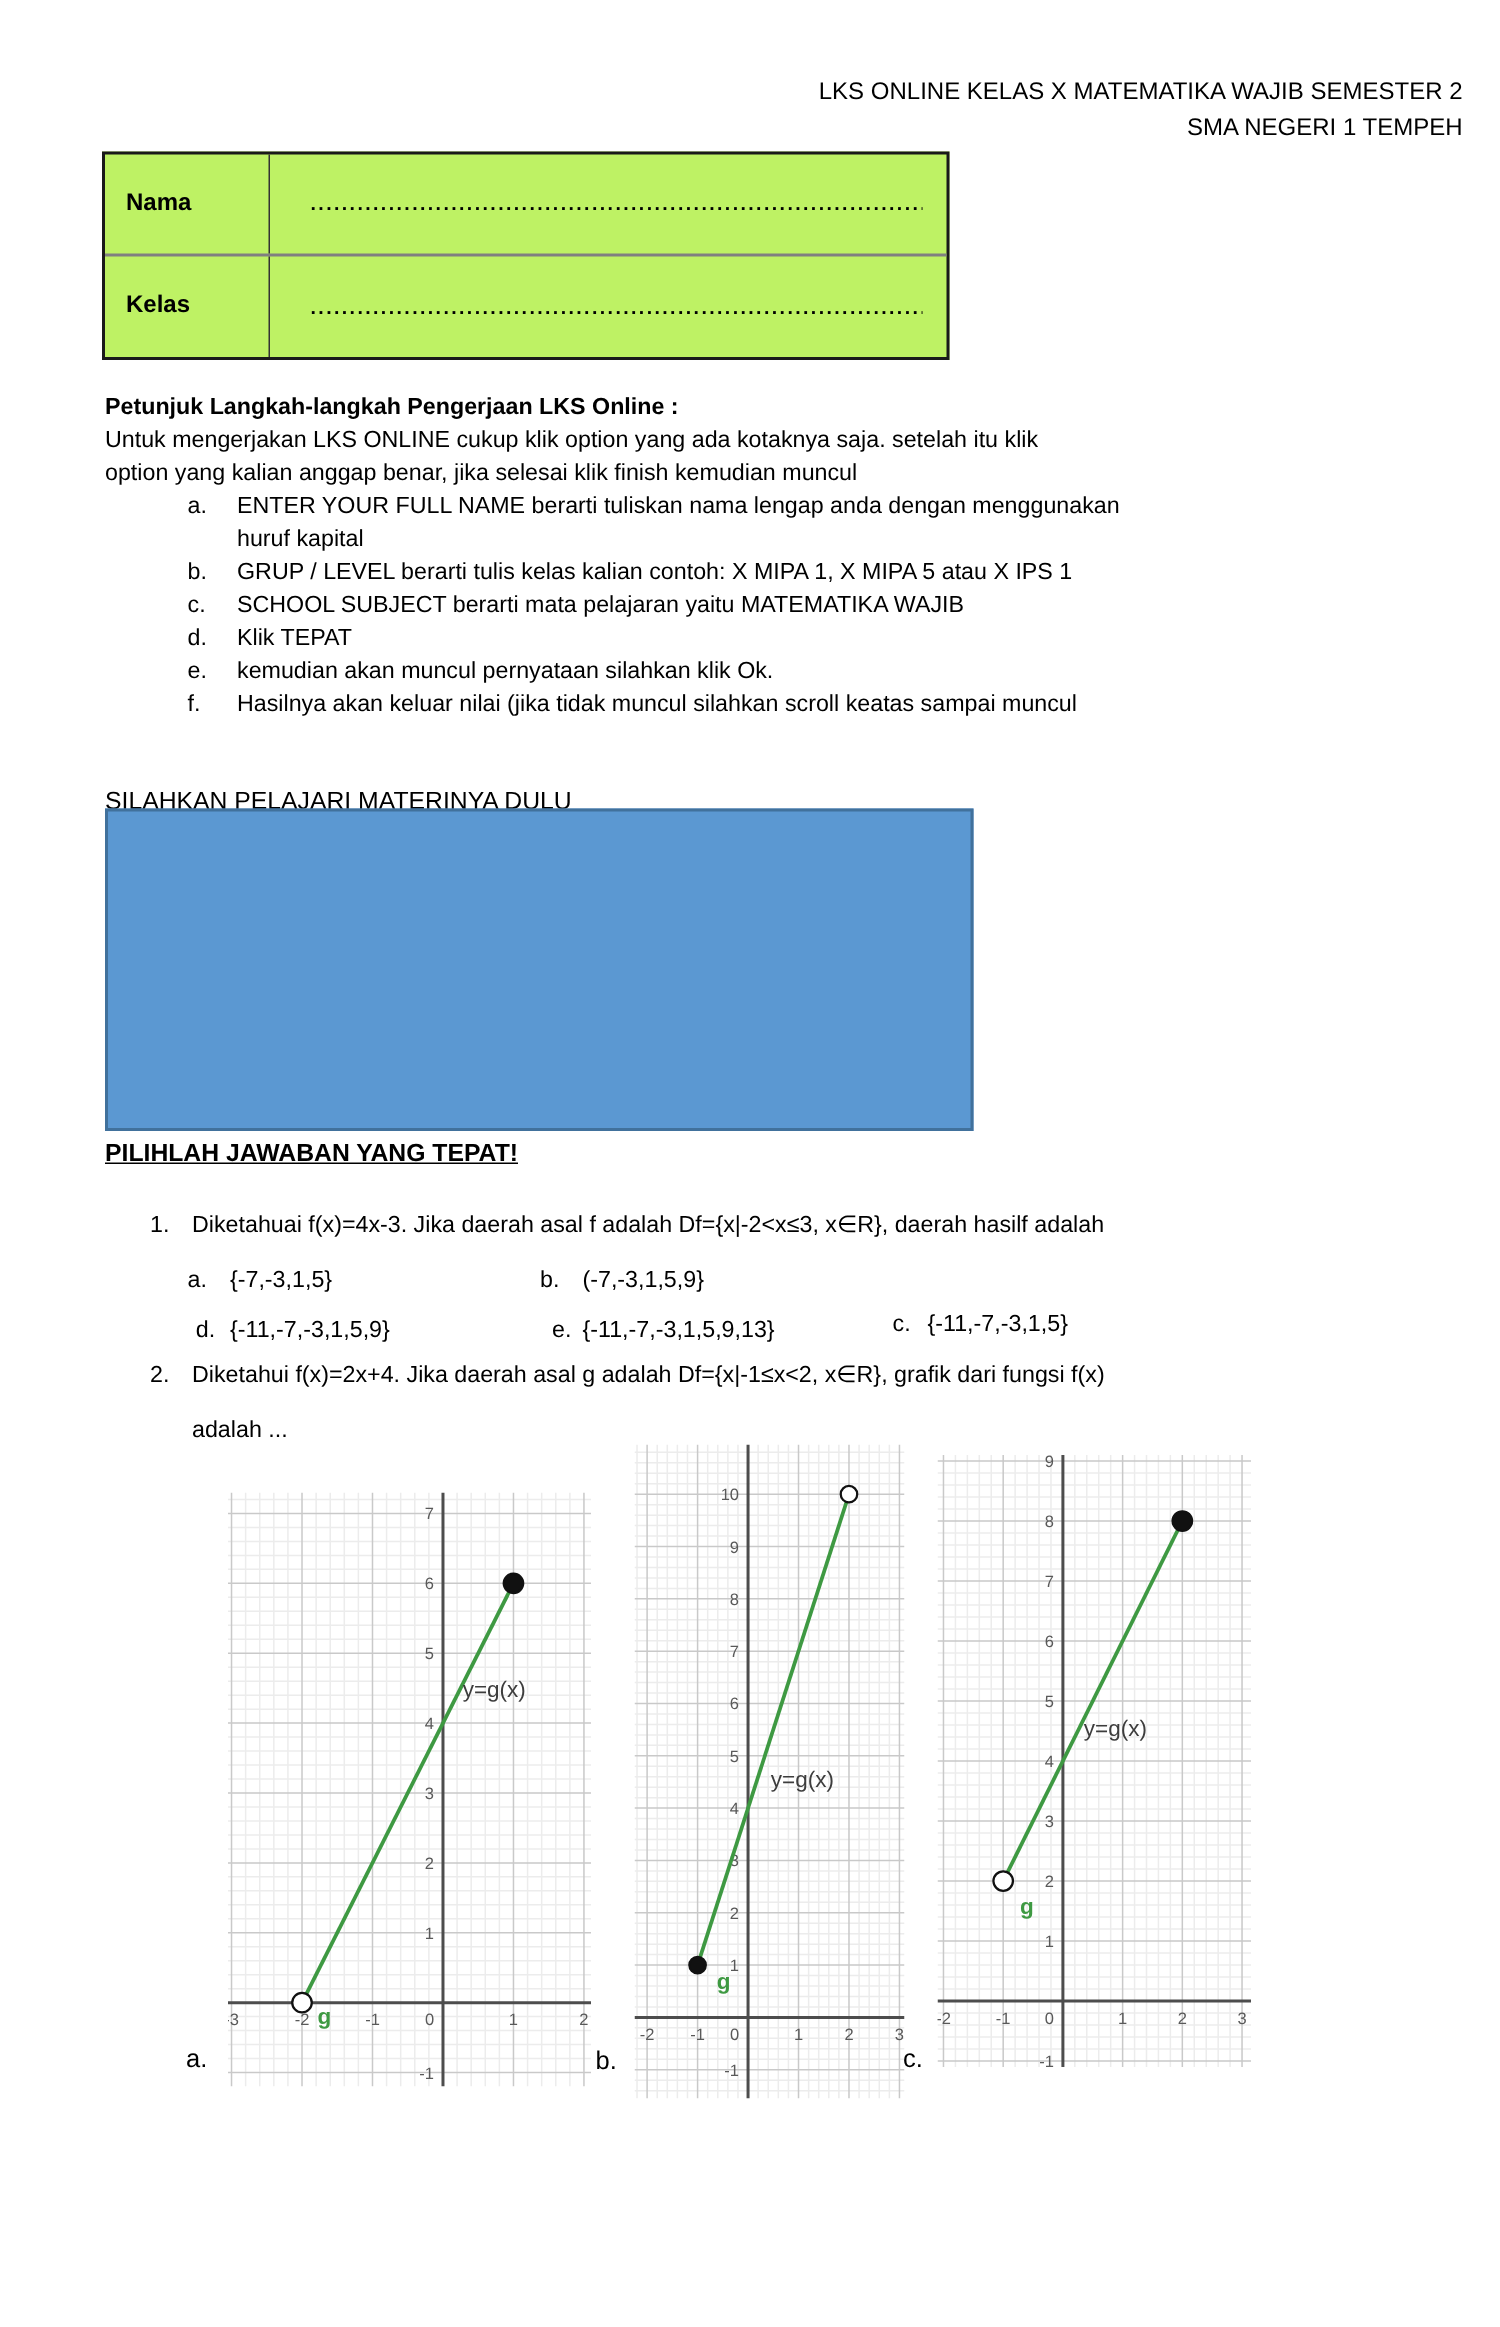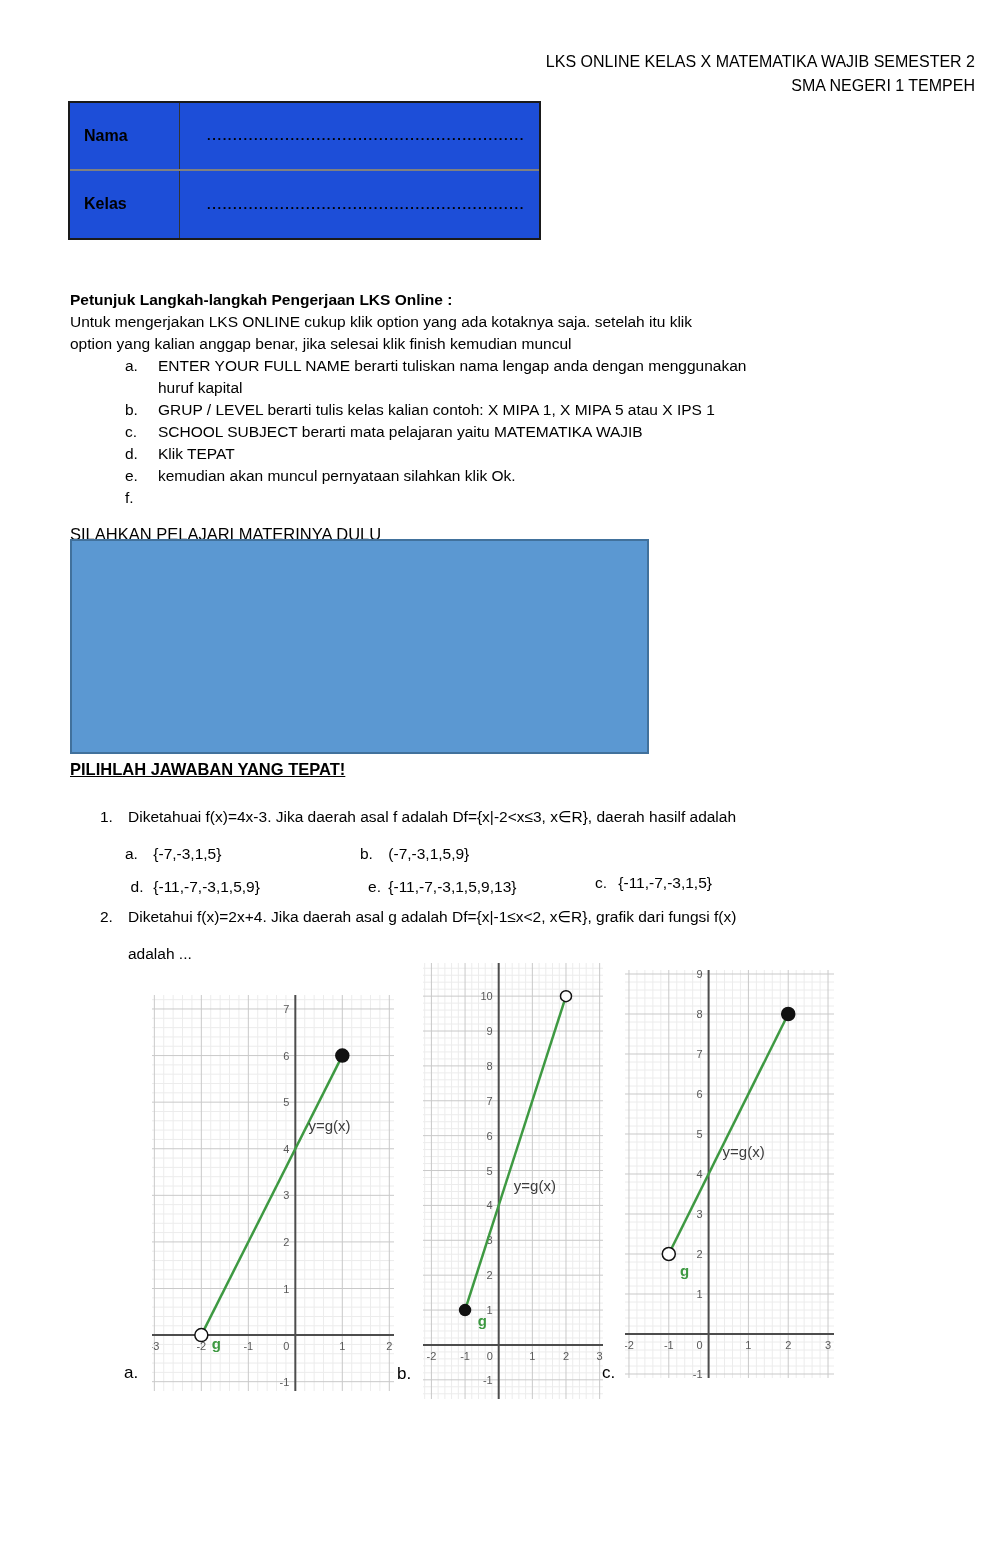--- a/index.html
+++ b/index.html
@@ -5,32 +5,32 @@
   html,body{margin:0;padding:0;background:#fff;}
   .page{position:relative;width:1000px;height:1551px;background:#ffffff;overflow:hidden;
         font-family:"Liberation Sans",sans-serif;color:#111;}
   .abs{position:absolute;}
 
   
   .title-block{left:0;top:50px;width:975px;text-align:right;font-weight:normal;
                font-size:16px;line-height:24px;color:#000;}
 
   
-  .form-table{left:68px;top:101px;width:473px;height:139px;border:2px solid #1a1a1a;
-              box-sizing:border-box;background:#1d4ed8;}
+  .form-table{left:68px;top:101px;width:565px;height:139px;border:2px solid #1a1a1a;
+              box-sizing:border-box;background:#bef264;}
   .ft-row{display:flex;height:50%;box-sizing:border-box;}
   .ft-row.first{border-bottom:2px solid #808080;}
   .ft-label{width:110px;flex:none;border-right:1.5px solid #333;display:flex;align-items:center;
             padding-left:14px;font-weight:bold;font-size:16px;box-sizing:border-box;color:#000;}
   .ft-value{flex:1;display:flex;align-items:center;padding:0 16px 0 27px;overflow:hidden;}
   .dots{font-weight:bold;font-size:13px;letter-spacing:1.6px;white-space:nowrap;
         overflow:hidden;width:100%;color:#000;}
 
   
-  .instructions{left:70px;top:261px;width:855px;font-size:15.5px;line-height:22px;color:#000;margin-top:28px;}
+  .instructions{left:70px;top:261px;width:855px;font-size:15.5px;line-height:22px;color:#000;}
   .instr-heading{font-weight:bold;}
   .instr-list{margin-left:55px;}
   .ilitem{display:flex;}
   .iltr{width:33px;flex:none;}
   .iltxt{flex:1;}
   .study-heading{left:70px;top:505px;font-weight:normal;font-size:16.5px;color:#000;margin-top:20px;}
 
   
   .material-box{left:70px;top:539px;width:579px;height:215px;box-sizing:border-box;
                 background:#5b98d2;border:2px solid #41719c;}
@@ -112,21 +112,21 @@
         <span class="iltr">d.</span>
         <span class="iltxt">Klik TEPAT</span>
       </div>
       <div class="ilitem">
         <span class="iltr">e.</span>
         <span class="iltxt">kemudian akan muncul pernyataan silahkan klik Ok.</span>
       </div>
       <div class="ilitem">
         <span class="iltr">f.</span>
         <span class="iltxt">
-          <br>
+          <span>Hasilnya akan keluar nilai (jika tidak muncul silahkan scroll keatas sampai muncul</span><br>
         </span>
       </div>
     </div>
   </div>
 
   <div class="abs study-heading">SILAHKAN PELAJARI MATERINYA DULU</div>
 
   <div class="abs material-box" style="background: rgb(91, 152, 210); border-color: rgb(65, 113, 156);"></div>
 
   <div class="abs quiz-heading">PILIHLAH JAWABAN YANG TEPAT!</div>

